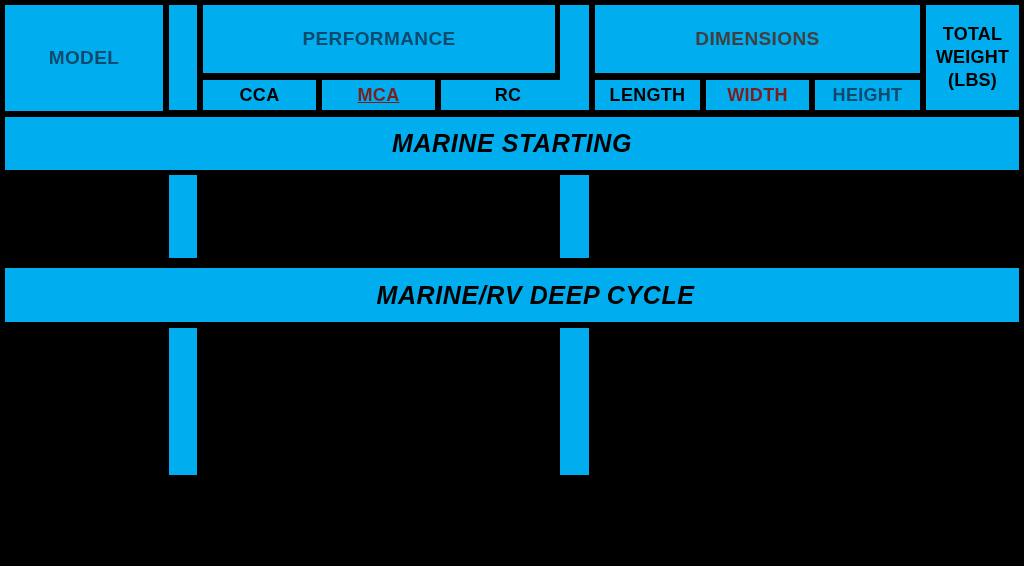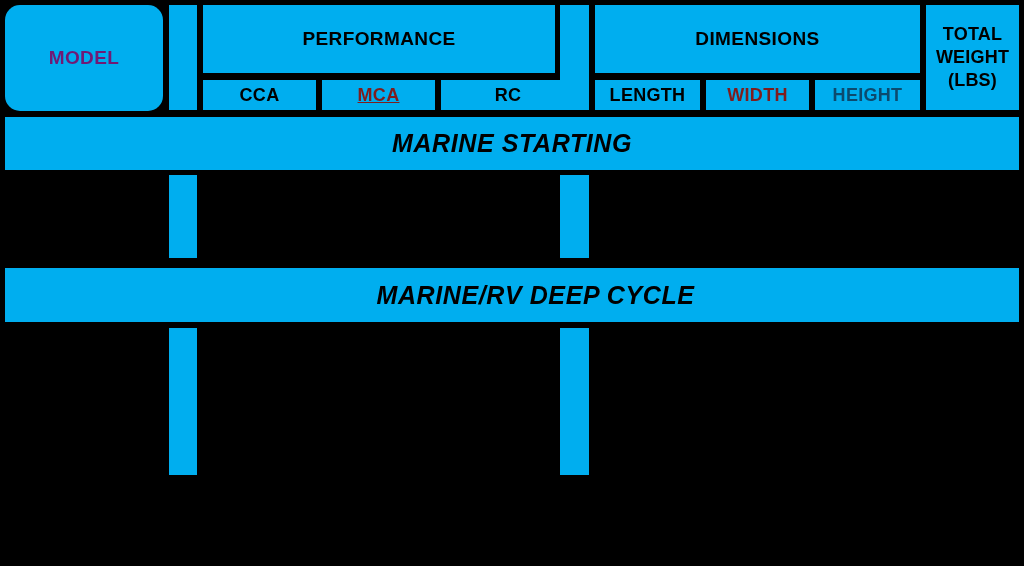--- a/index.html
+++ b/index.html
@@ -87,35 +87,35 @@
   .data-gap {
     position: absolute;
     background: #000000;
   }
 </style>
 </head>
 <body style="background: rgb(0, 0, 0);">
 
 <div id="table-root" style="--accent: #00aeef; background: rgb(0, 0, 0);">
 
-  <div class="cell model-head" style="left: 5px; top: 5px; width: 158px; height: 106px; color: #701a75; border-radius: 15px;">MODEL</div>
+  <div class="cell model-head" style="left: 5px; top: 5px; width: 158px; height: 106px; color: #0c4a6e;">MODEL</div>
 
   <div class="cell spacer-cell" style="left: 169px; top: 5px; width: 28px; height: 105px; color: rgb(0, 0, 0);"></div>
 
-  <div class="cell group-head" style="left: 203px; top: 5px; width: 352px; height: 68px; color: #000000;">PERFORMANCE</div>
+  <div class="cell group-head" style="left: 203px; top: 5px; width: 352px; height: 68px; color: #0c4a6e;">PERFORMANCE</div>
 
   <div class="cell sub-head" style="left: 203px; top: 80px; width: 113px; height: 30px; color: rgb(0, 0, 0);">CCA</div>
 
   <div class="cell sub-head" style="left: 322px; top: 80px; width: 113px; height: 30px; color: #7f1d1d; text-decoration: underline;">MCA</div>
 
   <div class="cell sub-head" style="left: 441px; top: 80px; width: 134px; height: 30px; color: rgb(0, 0, 0);">RC</div>
 
   <div class="cell spacer-cell" style="left: 560px; top: 5px; width: 29px; height: 105px; color: rgb(0, 0, 0);"></div>
 
-  <div class="cell group-head" style="left: 595px; top: 5px; width: 325px; height: 68px; color: #000000;">DIMENSIONS</div>
+  <div class="cell group-head" style="left: 595px; top: 5px; width: 325px; height: 68px; color: #404040;">DIMENSIONS</div>
 
   <div class="cell sub-head" style="left: 595px; top: 80px; width: 105px; height: 30px; color: rgb(0, 0, 0);">LENGTH</div>
 
   <div class="cell sub-head" style="left: 706px; top: 80px; width: 103px; height: 30px; color: #7f1d1d;">WIDTH</div>
 
   <div class="cell sub-head" style="left: 815px; top: 80px; width: 105px; height: 30px; color: #0c4a6e;">HEIGHT</div>
 
   <div class="cell weight-head" style="left: 926px; top: 5px; width: 93px; height: 105px; color: rgb(0, 0, 0);">
     <span>TOTAL</span>
     <span>WEIGHT</span>

